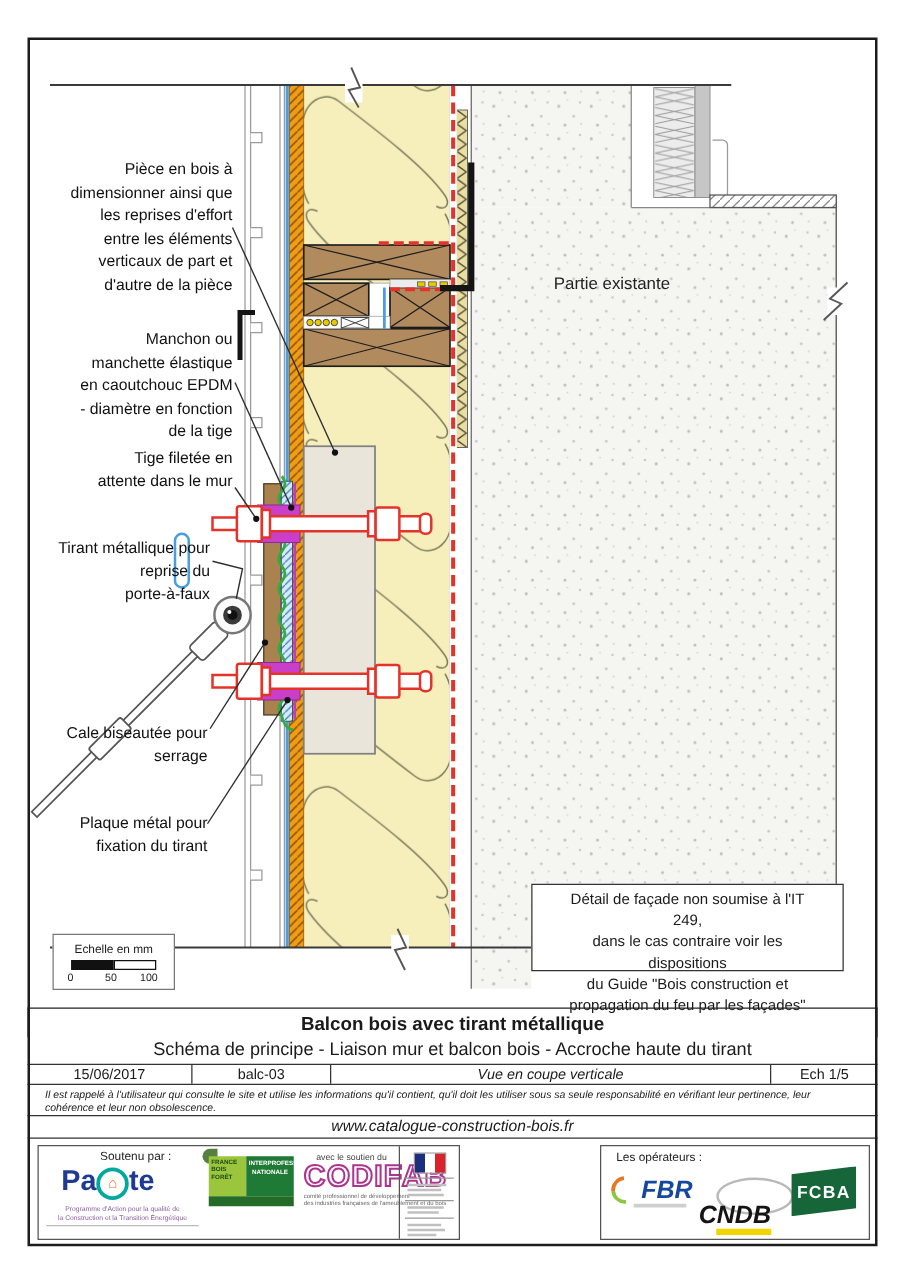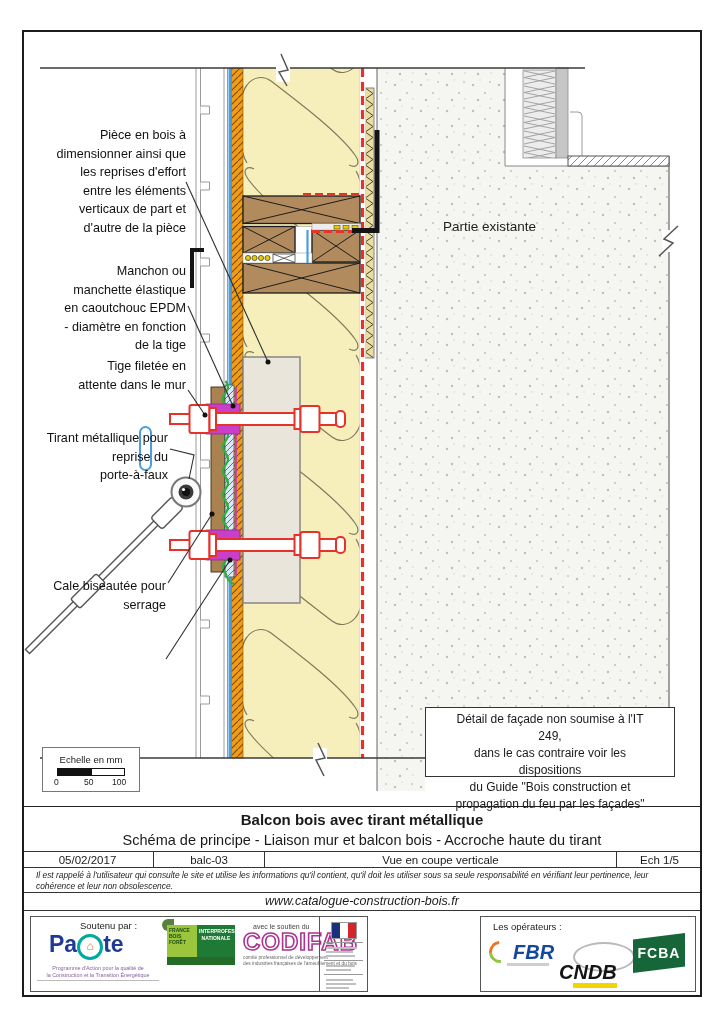--- a/index.html
+++ b/index.html
@@ -274,20 +274,22 @@
 en caoutchouc EPDM
 - diamètre en fonction
 de la tige</div>
   <div class="abs callout pre" style="left:30px;top:357px;width:156px;">Tige filetée en
 attente dans le mur</div>
   <div class="abs callout pre" style="left:30px;top:429px;width:138px;">Tirant métallique pour
 reprise du
 porte-à-faux</div>
   <div class="abs callout pre" style="left:30px;top:577px;width:136px;">Cale biseautée pour
 serrage</div>
+  <div class="abs callout pre" style="left:30px;top:649px;width:136px;">Plaque métal pour
+fixation du tirant</div>
 
   <div class="abs wall-label" style="left:443px;top:219px;">Partie existante</div>
 
   <div class="abs notebox pre" style="left:425px;top:707px;width:250px;height:70px;">Détail de façade non soumise à l'IT 249,
 dans le cas contraire voir les dispositions
 du Guide "Bois construction et
 propagation du feu par les façades"</div>
 
   <div class="abs scalebox" style="left:42px;top:747px;width:98px;height:45px;">
     <div class="scale-title">Echelle en mm</div>
@@ -298,23 +300,23 @@
     <div class="scale-ticks">
       <span style="left:2px;">0</span>
       <span style="left:32px;">50</span>
       <span style="left:60px;">100</span>
     </div>
   </div>
 
   <div class="abs tb tb-title">Balcon bois avec tirant métallique</div>
   <div class="abs tb tb-sub">Schéma de principe - Liaison mur et balcon bois - Accroche haute du tirant</div>
   <div class="abs tb tb-row">
-    <div class="cell" style="width:132px;">05/02/2017</div>
+    <div class="cell" style="width:132px;">15/06/2017</div>
     <div class="cell" style="width:111px;">balc-03</div>
-    <div class="cell" style="width:352px;">Vue en coupe verticale</div>
+    <div class="cell" style="width:352px;font-style:italic;">Vue en coupe verticale</div>
     <div class="cell" style="width:85px;">Ech 1/5</div>
   </div>
   <div class="abs tb tb-disc">Il est rappelé à l'utilisateur qui consulte le site et utilise les informations qu'il contient, qu'il doit les utiliser sous sa seule responsabilité en vérifiant leur pertinence, leur cohérence et leur non obsolescence.</div>
   <div class="abs tb tb-url">www.catalogue-construction-bois.fr</div>
 
   <div class="abs logobox" style="left:30px;top:916px;width:338px;height:76px;">
     <div class="lb-label" style="left:20px;top:3px;margin-left:29px;">Soutenu par :</div>
     <div class="pacte" style="left:18px;top:14px;">
       <span class="pa">Pa</span><span class="pc">⌂</span><span class="te">te</span>
     </div>

